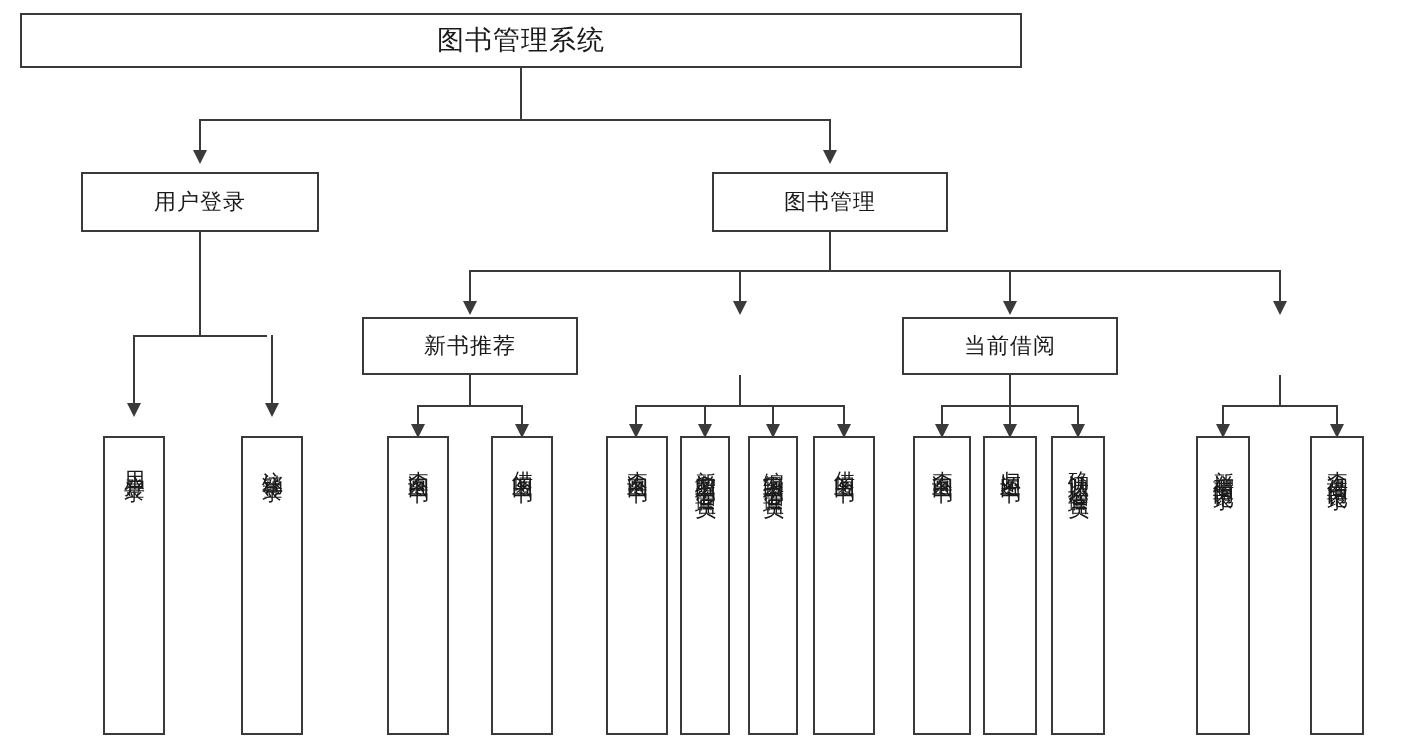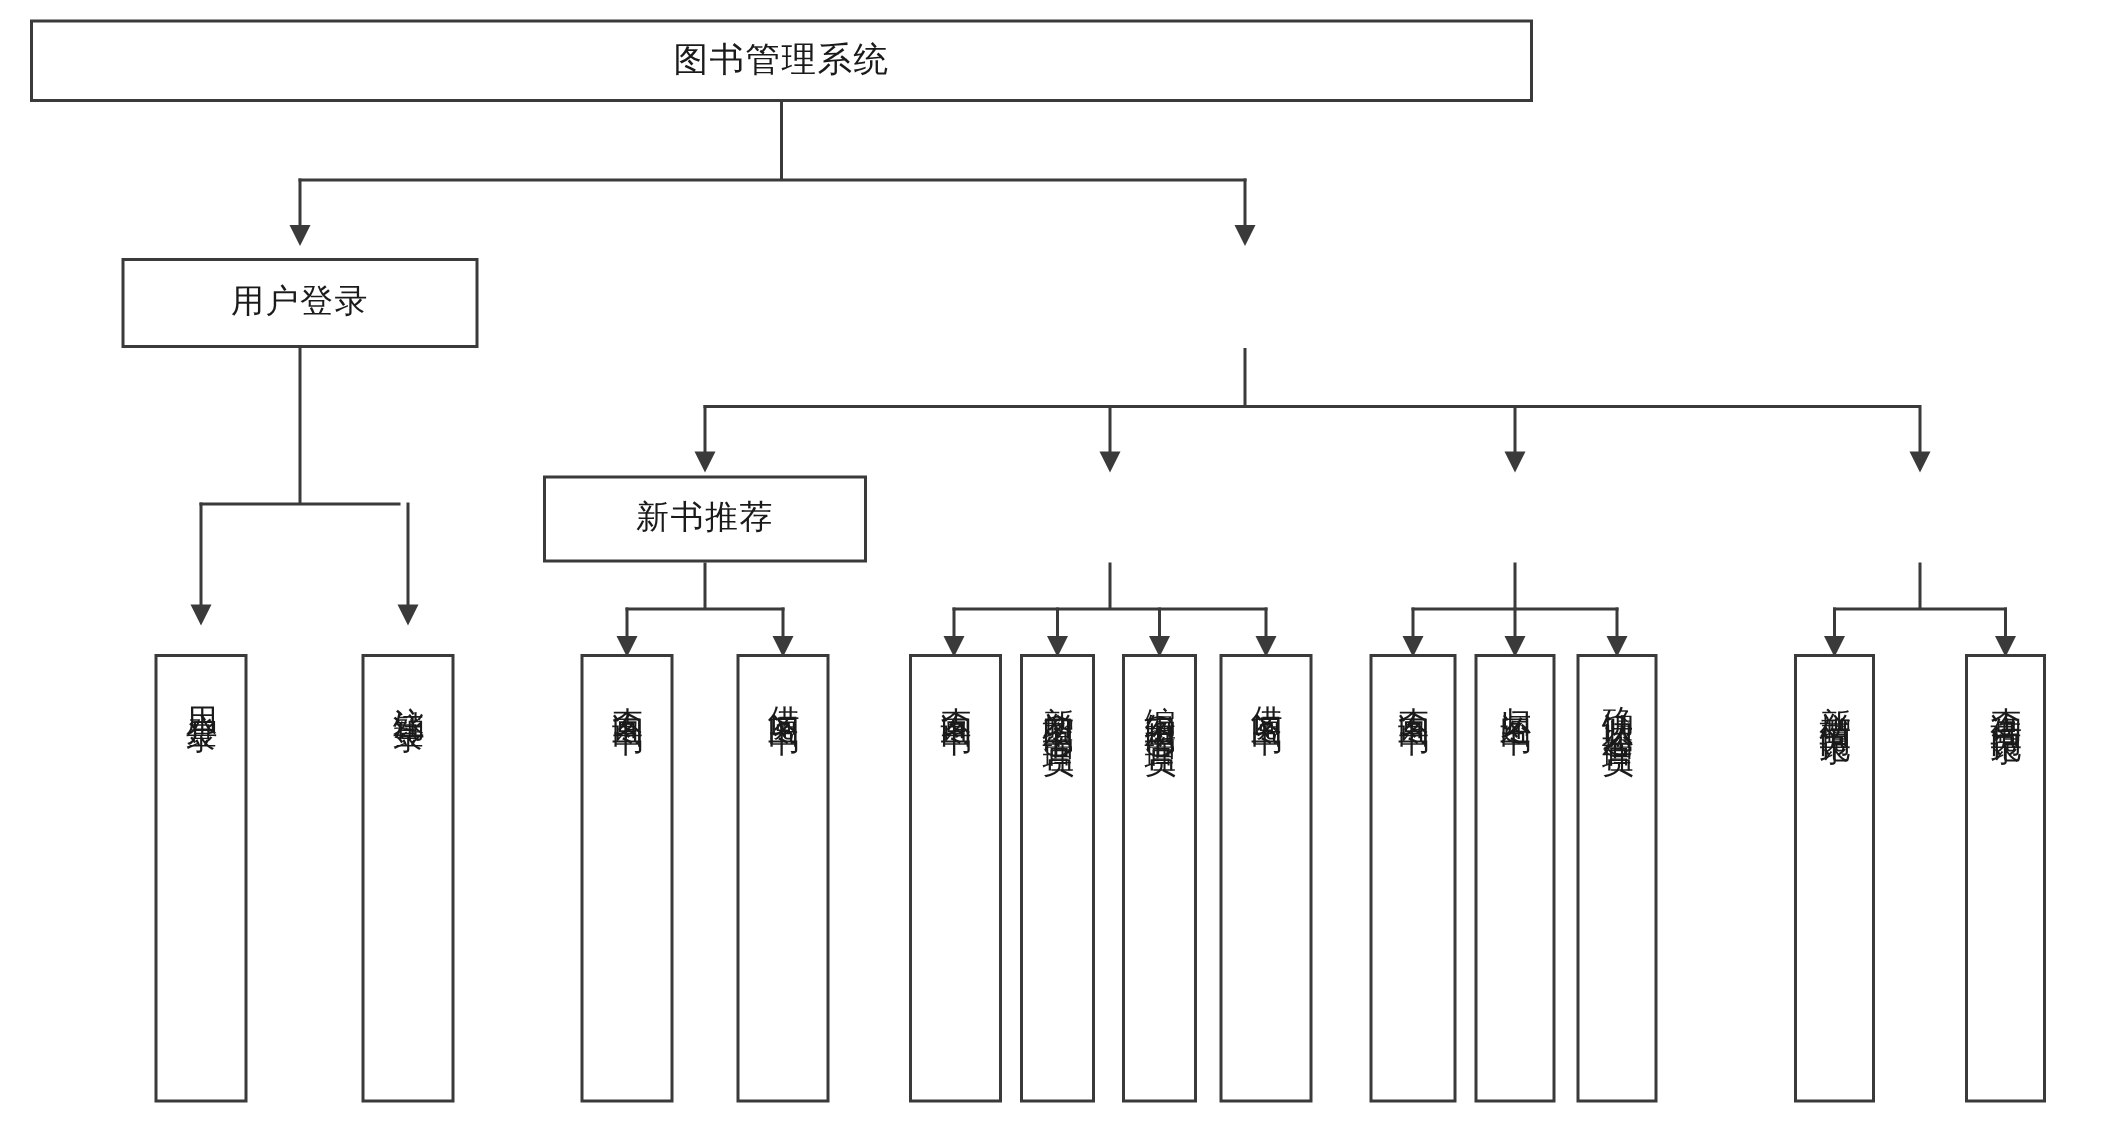--- a/index.html
+++ b/index.html
@@ -43,21 +43,21 @@
     justify-content:center;
     padding-top:16px;
   }
   .node.v .label{
     writing-mode:vertical-rl;
     text-orientation:upright;
     font-size:21px;
     letter-spacing:4px;
     line-height:1;
   }
-  .node.root .label{font-size:23px;}
+  .node.root .label{font-size:27px;}
 
   
   .ln{
     position:absolute;
     background:#3a3a3a;
   }
   .ln.v{width:2px;}
   .ln.h{height:2px;}
 
   .arrow{
@@ -93,20 +93,23 @@
   <div class="ln h" style="left:199px;top:119px;width:632px;height:2px;"></div>
   <div class="ln v" style="left:199px;top:119px;width:2px;height:32px;"></div>
   <div class="arrow" style="left:193px;top:150px;"></div>
   <div class="ln v" style="left:829px;top:119px;width:2px;height:32px;"></div>
   <div class="arrow" style="left:823px;top:150px;"></div>
 
   <div class="node h" style="left:81px;top:172px;width:238px;height:60px;">
     <span class="label">用户登录</span>
   </div>
 
+  <div class="node h" style="left:712px;top:172px;width:236px;height:60px;">
+    <span class="label">图书管理</span>
+  </div>
 
   <div class="ln v" style="left:199px;top:232px;width:2px;height:104px;"></div>
   <div class="ln h" style="left:133px;top:335px;width:134px;height:2px;"></div>
   <div class="ln v" style="left:133px;top:335px;width:2px;height:69px;"></div>
   <div class="arrow" style="left:127px;top:403px;"></div>
   <div class="ln v" style="left:271px;top:335px;width:2px;height:69px;"></div>
   <div class="arrow" style="left:265px;top:403px;"></div>
 
   <div class="ln v" style="left:829px;top:232px;width:2px;height:39px;"></div>
   <div class="ln h" style="left:469px;top:270px;width:811px;height:2px;"></div>
@@ -115,20 +118,23 @@
   <div class="ln v" style="left:739px;top:270px;width:2px;height:32px;"></div>
   <div class="arrow" style="left:733px;top:301px;"></div>
   <div class="ln v" style="left:1009px;top:270px;width:2px;height:32px;"></div>
   <div class="arrow" style="left:1003px;top:301px;"></div>
   <div class="ln v" style="left:1279px;top:270px;width:2px;height:32px;"></div>
   <div class="arrow" style="left:1273px;top:301px;"></div>
 
   <div class="node h" style="left:362px;top:317px;width:216px;height:58px;justify-content:center;">
     <span class="label">新书推荐</span>
   </div>
+  <div class="node h" style="left:902px;top:317px;width:216px;height:58px;">
+    <span class="label">当前借阅</span>
+  </div>
 
   <div class="ln v" style="left:469px;top:375px;width:2px;height:31px;"></div>
   <div class="ln h" style="left:417px;top:405px;width:106px;height:2px;"></div>
   <div class="ln v" style="left:417px;top:405px;width:2px;height:20px;"></div>
   <div class="arrow" style="left:411px;top:424px;"></div>
   <div class="ln v" style="left:521px;top:405px;width:2px;height:20px;"></div>
   <div class="arrow" style="left:515px;top:424px;"></div>
 
   <div class="ln v" style="left:739px;top:375px;width:2px;height:31px;"></div>
   <div class="ln h" style="left:635px;top:405px;width:210px;height:2px;"></div>

